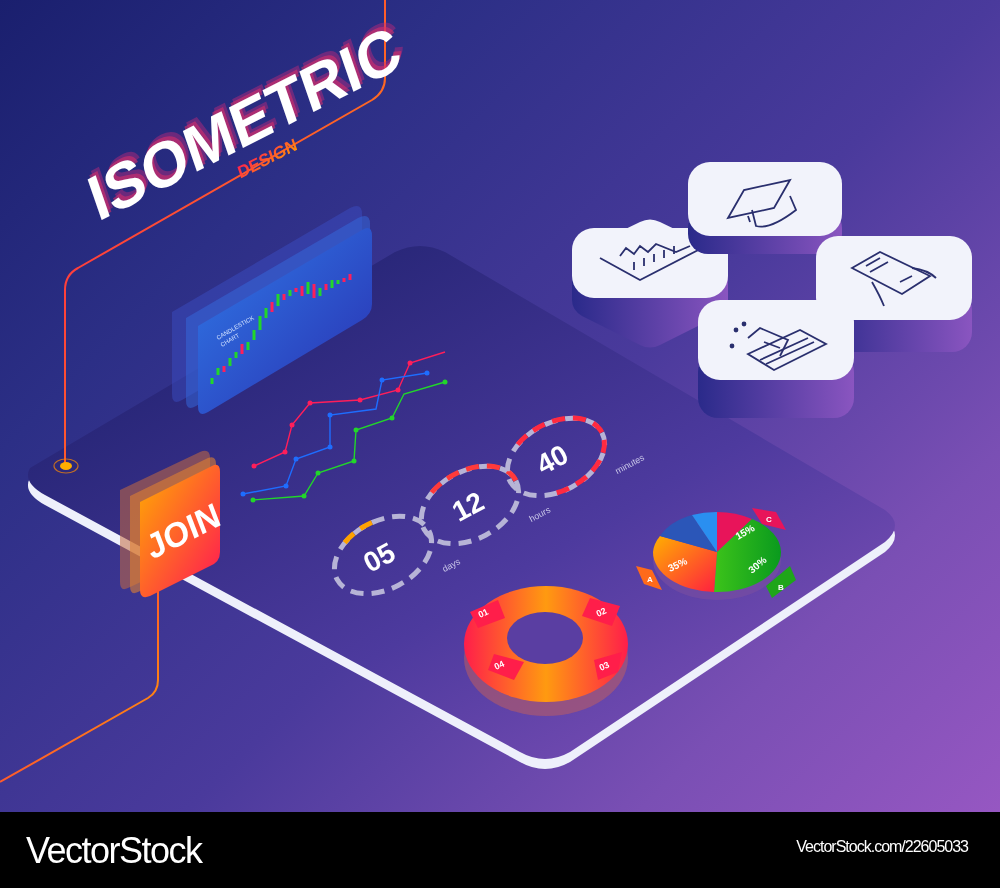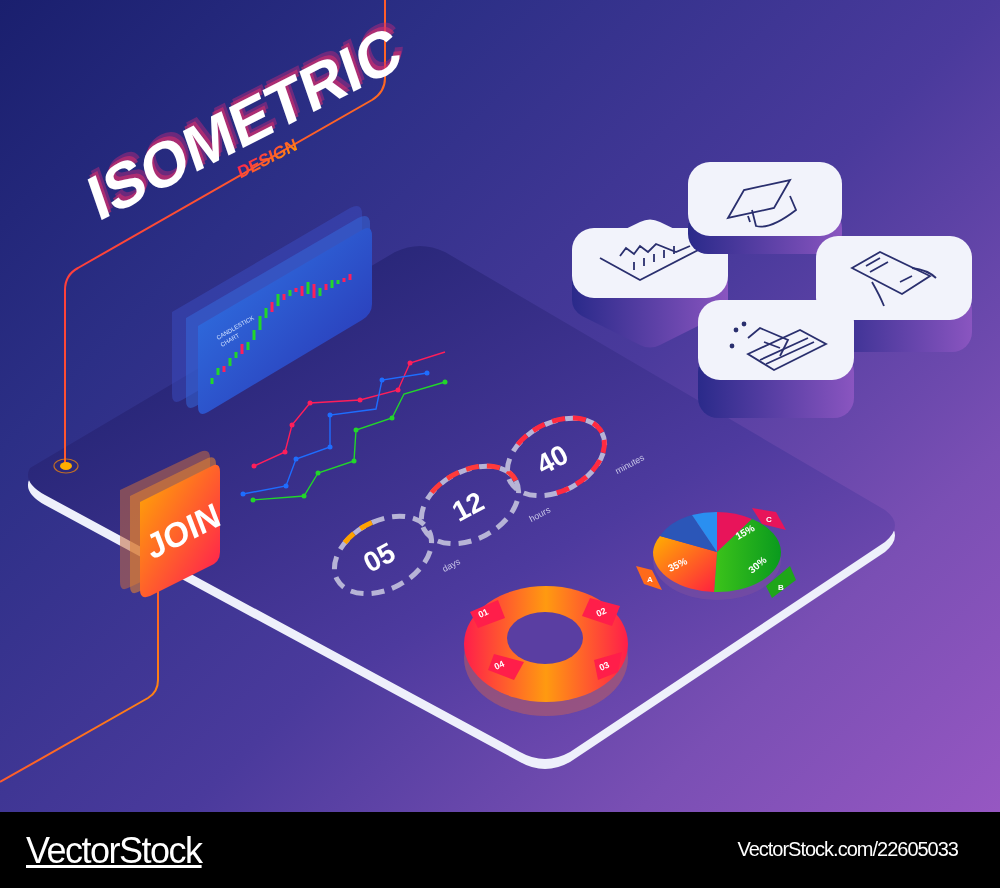--- a/index.html
+++ b/index.html
@@ -1,22 +1,22 @@
 <!DOCTYPE html>
 <html><head>
 <meta charset="utf-8">
 <style>
   html, body { margin: 0; padding: 0; }
   body { width: 1000px; height: 888px; overflow: hidden; background: #000; font-family: "Liberation Sans", sans-serif; }
   #stage { position: relative; width: 1000px; height: 812px; overflow: hidden;
     background: linear-gradient(135deg, #1a1f6e 0%, #2c2f86 25%, #4a3a9c 55%, #7a4fb4 80%, #9657c2 100%); }
   svg.scene { position: absolute; left: 0; top: 0; width: 1000px; height: 812px; }
   .footer { position: absolute; left: 0; top: 812px; width: 1000px; height: 76px; background: #000; }
-  .footer .brand { position: absolute; left: 26px; top: 18px; color: #fff; font-size: 36px; letter-spacing: -1.5px; font-family: "Liberation Sans", sans-serif; text-decoration: underline; }
-  .footer .ref { position: absolute; right: 42px; top: 26px; color: #fff; font-size: 20px; letter-spacing: -1px; font-family: "Liberation Sans", sans-serif; }
+  .footer .brand { position: absolute; left: 26px; top: 18px; color: #fff; font-size: 36px; letter-spacing: -1.5px; font-family: "Liberation Sans", sans-serif; }
+  .footer .ref { position: absolute; right: 32px; top: 26px; color: #fff; font-size: 16px; letter-spacing: -1px; font-family: "Liberation Sans", sans-serif; }
   .title-word { font-family: "Liberation Sans", sans-serif; font-weight: 700; }
 </style>
 </head>
 <body>
 
 <div id="stage">
 <svg class="scene" viewBox="0 0 1000 812" xmlns="http://www.w3.org/2000/svg">
   <defs>
     <linearGradient id="gLine" x1="0" y1="0" x2="1" y2="1">
       <stop offset="0" stop-color="#ff1455"></stop>

